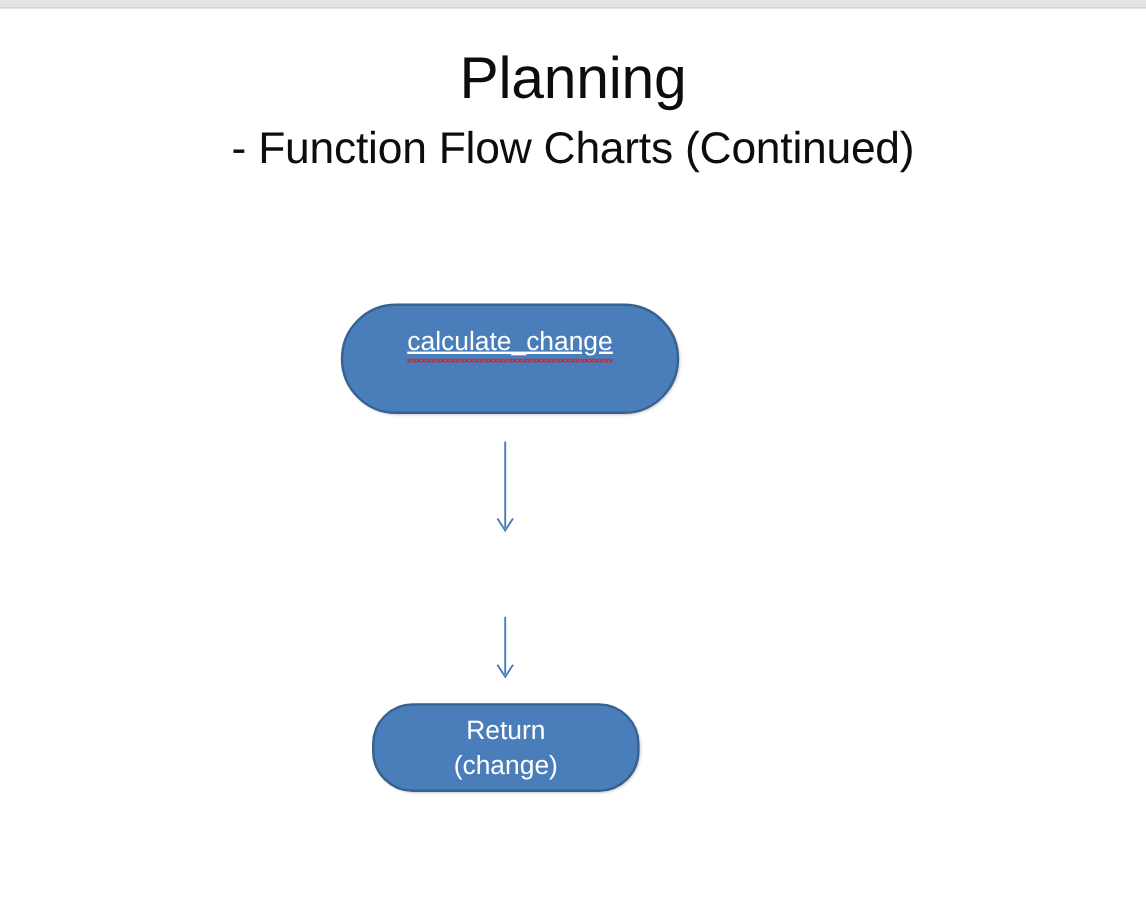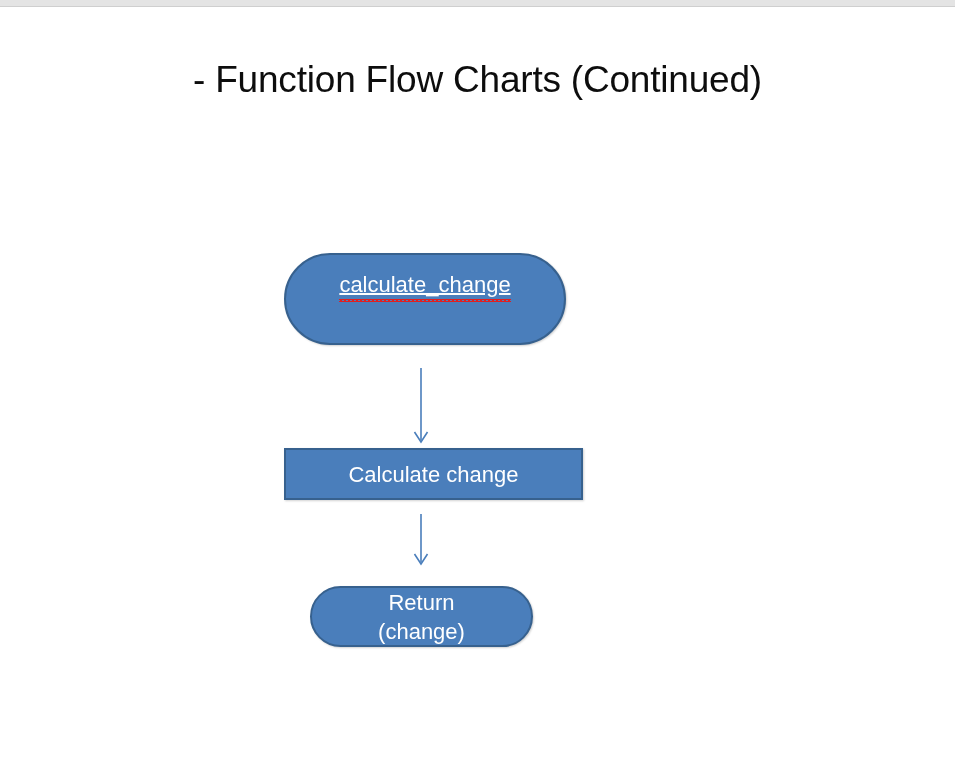--- a/index.html
+++ b/index.html
@@ -47,21 +47,21 @@
   #slide-title {
     font-size: 49px;
     line-height: 56px;
     font-weight: 400;
     letter-spacing: -0.2px;
   }
   #slide-subtitle {
     font-size: 37px;
     line-height: 48px;
     font-weight: 400;
-    margin-top: 18px;
+    margin-top: 6px;
     letter-spacing: -0.2px;
   }
 
   
   #flowchart {
     position: absolute;
     top: 0; left: 0;
     width: 955px;
     height: 761px;
     margin-left: 36px;
@@ -97,21 +97,21 @@
     top: 440px;
     width: 299px;
     height: 52px;
     border-radius: 0;
   }
   
   #node-return {
     left: 274px;
     top: 578px;
     width: 223px;
-    height: 61px;
+    height: 74px;
     border-radius: 34px;
   }
 
   .node-text { padding: 0 10px; }
 
   
   .spell {
     text-decoration: underline;
     text-decoration-color: #ffffff;
     text-underline-offset: 1px;
@@ -140,40 +140,38 @@
   #connector-2 { left: 355px; top: 506px; width: 60px; height: 56px; }
 </style>
 </head>
 <body>
 
 <div id="top-strip"></div>
 
 <div id="slide">
 
   <div id="title-block">
+    <div id="slide-title">Planning</div>
     <div id="slide-subtitle">- Function Flow Charts (Continued)</div>
   </div>
 
   <div id="flowchart">
 
     <div class="node" id="node-start">
       <div class="node-text">
         <span class="spell">calculate_change</span><br>
         <br>
       </div>
     </div>
 
     <svg class="connector" id="connector-1" viewBox="0 0 60 80">
       <line x1="30" y1="0" x2="30" y2="72" stroke="#4a7ebb" stroke-width="1.6"></line>
       <path d="M 23.5 64 L 30 74 L 36.5 64" fill="none" stroke="#4a7ebb" stroke-width="1.6"></path>
     </svg>
 
-    <div class="node" id="node-process">
-      <div class="node-text">Calculate change</div>
-    </div>
 
     <svg class="connector" id="connector-2" viewBox="0 0 60 56">
       <line x1="30" y1="0" x2="30" y2="48" stroke="#4a7ebb" stroke-width="1.6"></line>
       <path d="M 23.5 40 L 30 50 L 36.5 40" fill="none" stroke="#4a7ebb" stroke-width="1.6"></path>
     </svg>
 
     <div class="node" id="node-return">
       <div class="node-text">
         <span>Return</span><br>
         <span>(change)</span>

